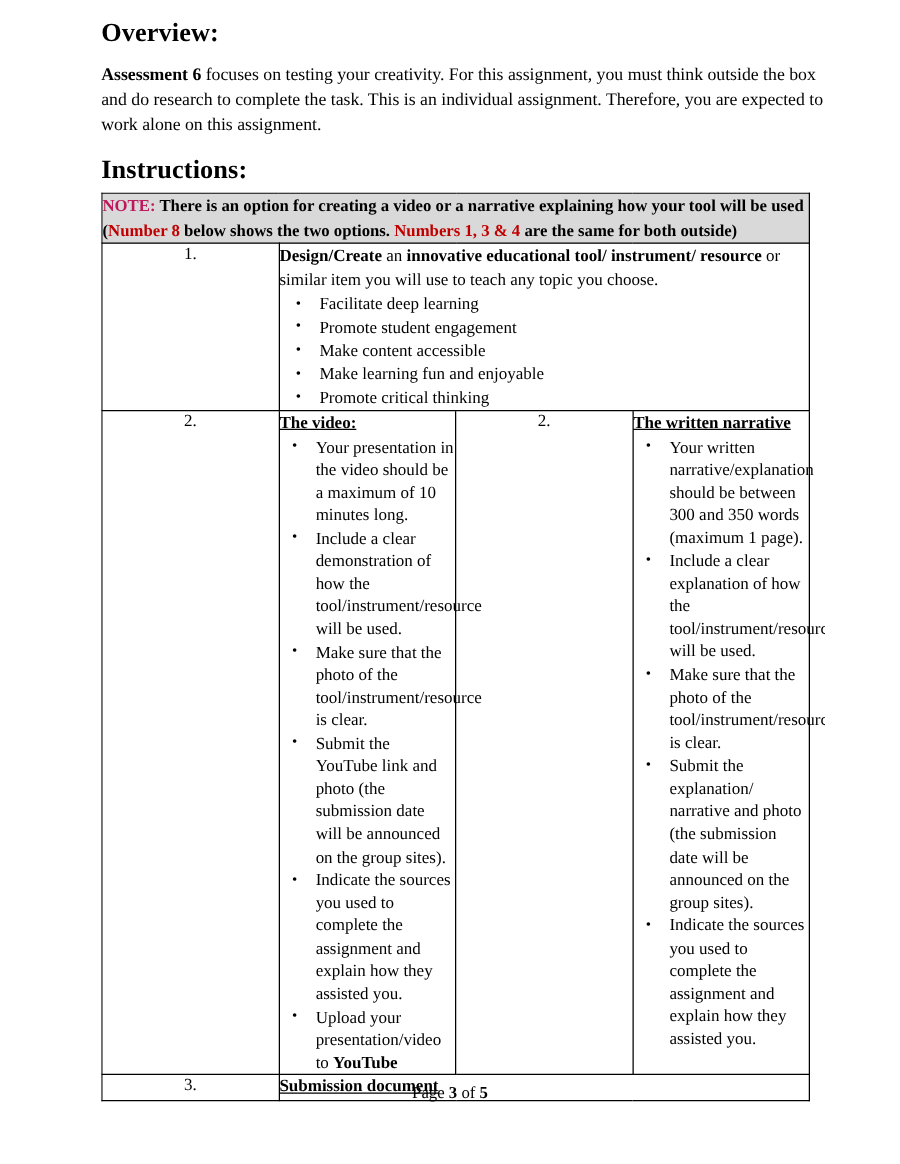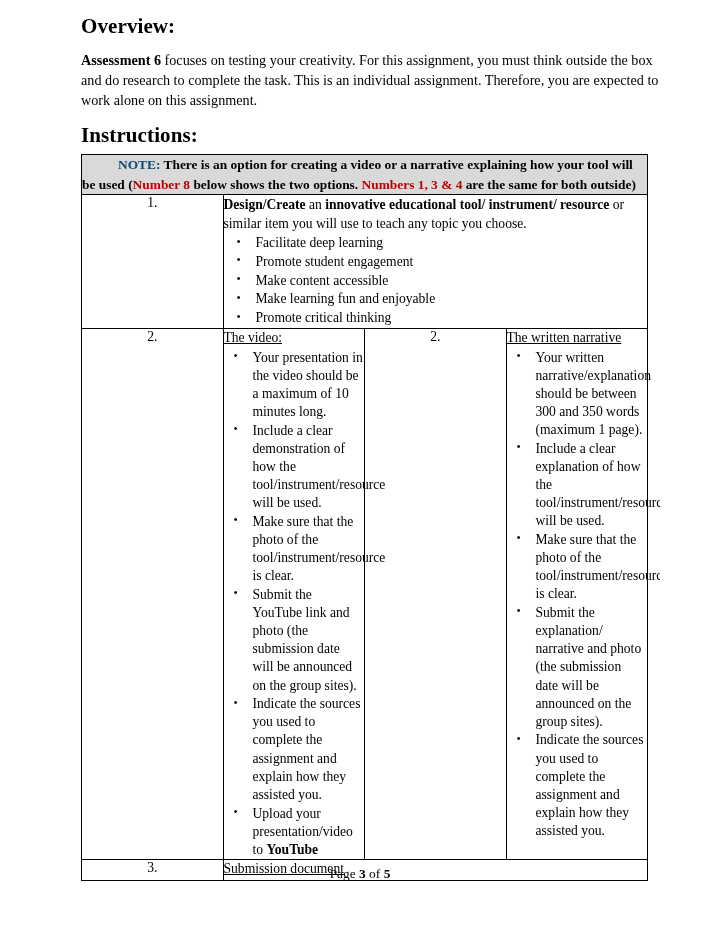--- a/index.html
+++ b/index.html
@@ -34,21 +34,21 @@
     margin-bottom: 6px;
   }
   p.overview-text {
     font-size: 14.2px;
     line-height: 1.42;
     margin: 0 0 4px 0;
     text-align: left;
   }
   .bold { font-weight: bold; }
   .red { color: #c00000; }
-  .red-bold { color: #0c4a6e; font-weight: bold; margin-left: 36px; }
+  .red-bold { color: #be185d; font-weight: bold; }
 
   table.instr-table {
     width: 567px;
     border-collapse: collapse;
     table-layout: fixed;
     border: 1.6px solid #000;
   }
   table.instr-table td {
     border: 1px solid #000;
     vertical-align: top;
@@ -84,21 +84,21 @@
     font-weight: bold;
     font-size: 13.4px;
     padding: 2px 0 3px 0;
   }
   .lead-line {
     font-size: 13.6px;
     line-height: 1.4;
     margin: 0 0 1px 0;
   }
   .sub-title {
-    font-weight: normal;
+    font-weight: bold;
     text-decoration: underline;
     font-size: 13.6px;
     margin: 0 0 1px 0;
     display: block;
   }
   ul.b {
     margin: 0;
     padding: 0 0 0 30px;
     list-style: none;
   }

